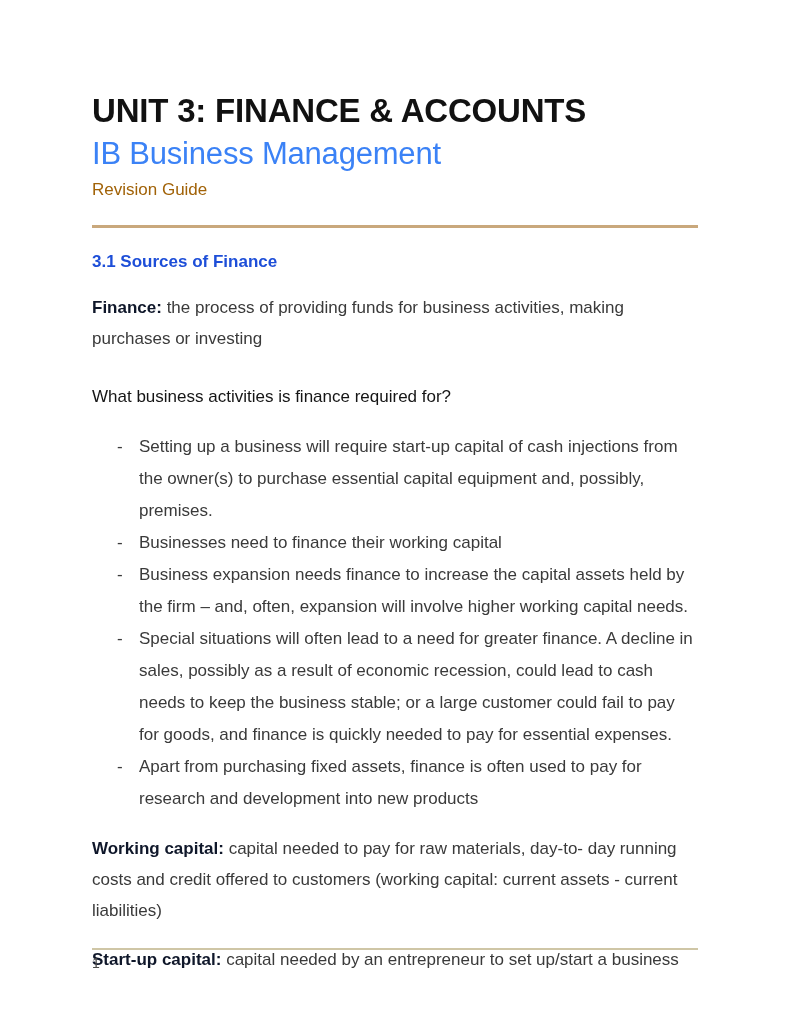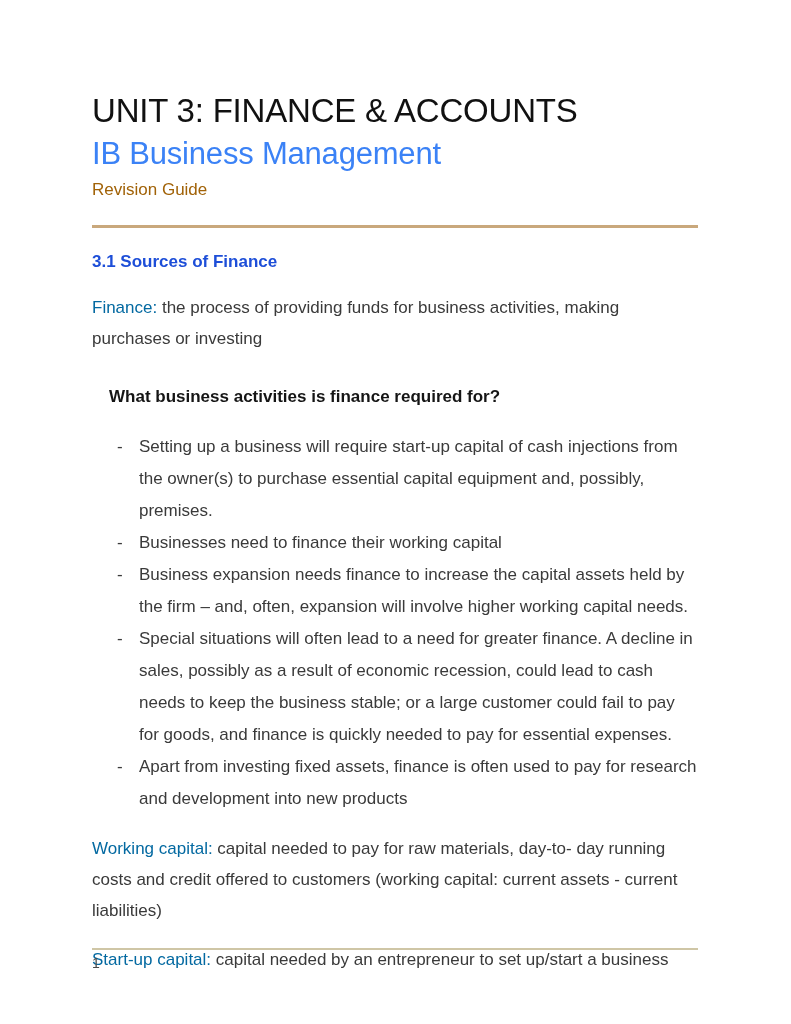--- a/index.html
+++ b/index.html
@@ -28,21 +28,21 @@
   .content {
     position: absolute;
     left: 92px;
     top: 92px;
     width: 606px;
   }
 
   
   .doc-title {
     font-size: 33px;
-    font-weight: normal;
+    font-weight: bold;
     color: #111111;
     letter-spacing: -0.2px;
     line-height: 1.18;
     margin: 0;
     white-space: nowrap;
   }
   .doc-subtitle {
     font-size: 31px;
     font-weight: normal;
     color: #3b82f6;
@@ -76,29 +76,29 @@
   }
 
   
   .para {
     font-size: 17px;
     line-height: 31px;
     color: #3a3a3a;
     margin: 18px 0 0 0;
   }
   .para b {
-    color: #0369a1;
+    color: #0f172a;
+    font-weight: bold;
+  }
+
+  .subhead {
+    font-size: 17px;
     font-weight: normal;
-  }
-
-  .subhead {
-    font-size: 17px;
-    font-weight: bold;
     color: #151515;
-    margin: 27px 0 0 17px;
+    margin: 27px 0 0 0;
     line-height: 31px;
   }
 
   
   .bullets {
     list-style: none;
     margin: 19px 0 0 0;
     padding: 0;
   }
   .bullets li {
@@ -175,21 +175,21 @@
       <li>
         <span class="marker">-</span>
         <span class="btext">Business expansion needs finance to increase the capital assets held by the firm – and, often, expansion will involve higher working capital needs.</span>
       </li>
       <li>
         <span class="marker">-</span>
         <span class="btext">Special situations will often lead to a need for greater finance. A decline in sales, possibly as a result of economic recession, could lead to cash needs to keep the business stable; or a large customer could fail to pay for goods, and finance is quickly needed to pay for essential expenses.</span>
       </li>
       <li>
         <span class="marker">-</span>
-        <span class="btext"> Apart from investing fixed assets, finance is often used to pay for research and development into new products</span>
+        <span class="btext"> Apart from purchasing fixed assets, finance is often used to pay for research and development into new products</span>
       </li>
     </ul>
 
     <p class="para">
       <b>Working capital:</b><span> capital needed to pay for raw materials, day-to- day running costs and credit offered to customers (working capital: current assets - current liabilities)</span>
     </p>
 
     <p class="para">
       <b>Start-up capital:</b><span> capital needed by an entrepreneur to set up/start a business</span>
     </p>

